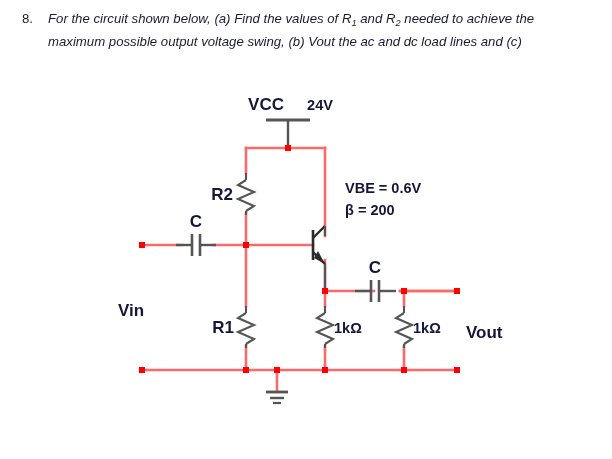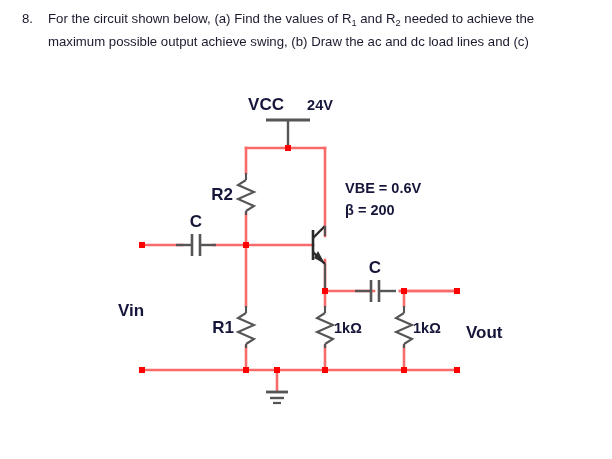--- a/index.html
+++ b/index.html
@@ -37,20 +37,21 @@
     flex: 0 0 26px;
     font-size: 13.2px;
     line-height: 22.5px;
     color: #1b1b2f;
   }
   .q-body {
     flex: 1 1 auto;
     font-size: 13.2px;
     line-height: 22.5px;
     color: #1b1b2f;
+    font-style: italic;
   }
   .q-line {
     display: block;
     white-space: nowrap;
   }
   .q-body sub {
     font-size: 9.3px;
     line-height: 0;
     vertical-align: baseline;
     position: relative;
@@ -79,21 +80,21 @@
 </head>
 <body>
 
 <div id="page">
 
   <div id="question">
     <div class="q-row">
       <div class="q-number">8.</div>
       <div class="q-body">
         <span class="q-line"><span>For the circuit shown below, (a) Find the values of R</span><sub>1</sub><span> and R</span><sub>2</sub><span> needed to achieve the</span></span>
-        <span class="q-line">maximum possible output achieve swing, (b) Draw the ac and dc load lines and (c)</span>
+        <span class="q-line">maximum possible output voltage swing, (b) Vout the ac and dc load lines and (c)</span>
       </div>
     </div>
   </div>
 
   <div id="circuit">
     <svg width="612" height="340" viewBox="0 0 612 340" xmlns="http://www.w3.org/2000/svg">
 
       <g stroke="#f96a6a" stroke-width="2.6" fill="none" stroke-linecap="square">
 
         <line x1="246" y1="60" x2="325" y2="60"></line>

